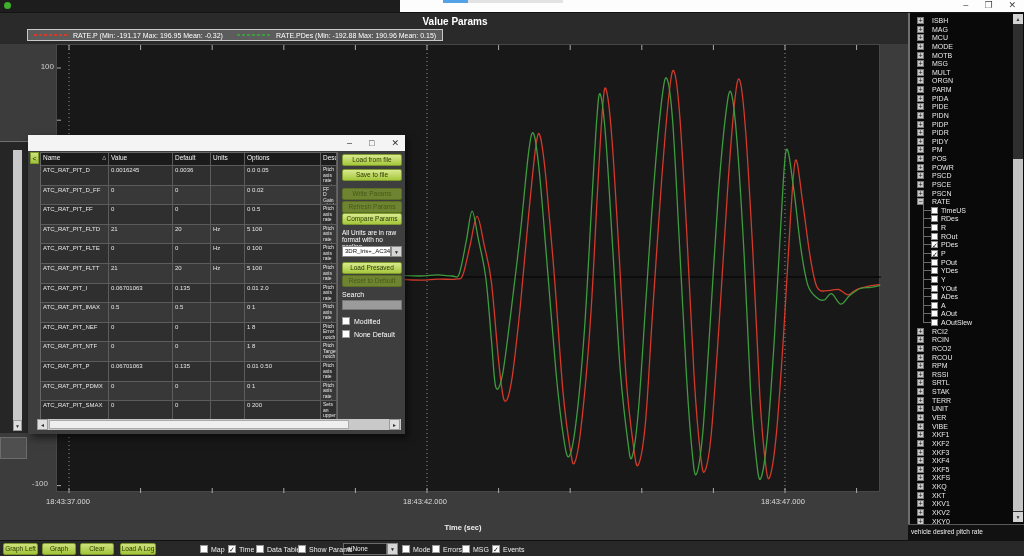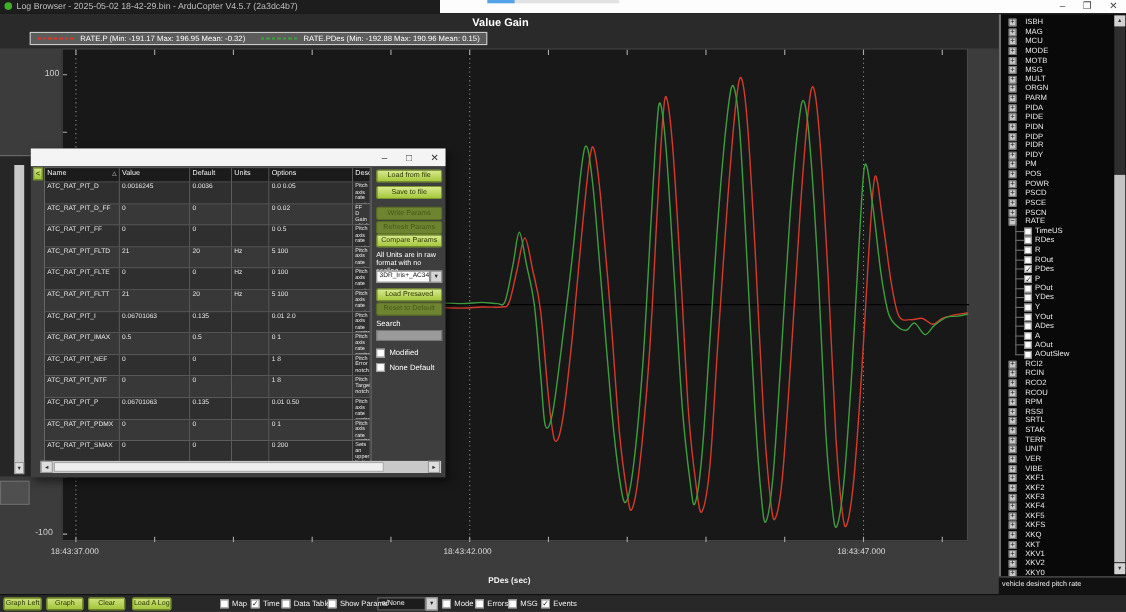--- a/index.html
+++ b/index.html
@@ -78,34 +78,34 @@
   .side-combo-btn{position:absolute;left:49px;width:11px;height:11px;background:#d5d5d5;border:1px solid #8a8a8a;color:#222;font-size:5px;line-height:10px;text-align:center;}
   .side-label{position:absolute;left:0;color:#fff;font-size:7px;}
   .side-input{position:absolute;left:0;width:60px;height:10px;background:#9b9b9b;border:1px solid #777;}
   .side-check{position:absolute;left:0;width:8px;height:8px;background:#fff;border:1px solid #999;}
   .side-check-label{position:absolute;left:12px;color:#fff;font-size:7px;line-height:9px;white-space:nowrap;}
 </style>
 </head>
 <body>
 
 <div class="abs titlebar">
-  <span class="app-icon"></span><span>Log Browser - 2025-05-02 18-42-29.bin - ArduCopter V4.5.7 (2a3dc4b7)</span>
+  <span class="app-icon"></span>
 </div>
 <div class="abs bg-window-strip"></div>
 <div class="abs bg-tab-blue"></div>
 <div class="abs bg-tab-gray"></div>
 <div class="bg-controls">
   <span>–</span>
   <span>❐</span>
   <span>✕</span>
 </div>
 <div class="abs menu-strip"></div>
 
 <div class="abs graph-band"></div>
-<div class="abs graph-title">Value Gain</div>
+<div class="abs graph-title">Value Params</div>
 <div class="abs legend" id="legend">
     <div class="legend-item">
       <div class="legend-line" style="background: repeating-linear-gradient(90deg, rgb(210, 58, 42) 0px, rgb(210, 58, 42) 3px, transparent 3px, transparent 5px);"></div>
       <span class="legend-text">RATE.P  (Min: -191.17 Max: 196.95 Mean: -0.32)</span>
     </div>
     <div class="legend-item">
       <div class="legend-line" style="background: repeating-linear-gradient(90deg, rgb(63, 155, 63) 0px, rgb(63, 155, 63) 3px, transparent 3px, transparent 5px);"></div>
       <span class="legend-text">RATE.PDes  (Min: -192.88 Max: 190.96 Mean: 0.15)</span>
     </div>
   </div>
@@ -151,21 +151,21 @@
       <line x1="0" y1="440.59999999999997" x2="4" y2="440.59999999999997" stroke="#aaa" stroke-width="1"></line>
       <path d="M337.8,234.1C342.0,234.3 355.7,235.1 362.8,235.1C370.0,235.1 374.8,234.3 380.7,234.1C386.7,233.9 394.5,234.8 398.6,234.1C402.8,233.4 403.4,235.5 405.8,229.9C408.2,224.3 410.6,210.4 413.0,200.7C415.3,190.9 417.7,171.4 420.1,171.4C422.5,171.4 424.9,189.7 427.3,200.7C429.7,211.6 432.1,218.1 434.4,237.2C436.8,256.4 439.5,295.9 441.6,315.6C443.7,335.2 445.2,351.8 447.3,355.3C449.5,358.7 451.9,351.8 454.5,336.4C457.1,321.1 460.2,291.2 463.1,263.3C465.9,235.5 469.0,196.3 471.7,169.3C474.3,142.3 476.9,114.5 478.8,101.4C480.7,88.4 481.5,85.8 483.1,91.0C484.8,96.2 486.5,109.3 488.9,132.8C491.2,156.3 494.6,196.3 497.4,232.0C500.3,267.7 503.4,318.2 506.0,346.9C508.7,375.6 511.3,392.5 513.2,404.3C515.1,416.2 515.7,421.4 517.5,417.9C519.3,414.4 521.3,406.6 523.9,383.5C526.6,360.3 530.5,318.2 533.2,279.0C536.0,239.8 538.4,184.1 540.4,148.4C542.4,112.8 544.0,82.3 545.4,64.9C546.9,47.5 547.4,39.6 549.0,44.0C550.6,48.3 552.6,64.0 554.7,91.0C556.9,118.0 559.5,165.8 561.9,205.9C564.3,245.9 566.7,299.0 569.0,331.2C571.4,363.4 574.2,384.3 576.2,399.1C578.2,413.9 579.2,423.5 581.2,420.0C583.2,416.5 586.0,403.5 588.4,378.2C590.8,353.0 592.8,309.5 595.5,268.6C598.3,227.6 602.1,169.3 604.8,132.8C607.6,96.2 610.0,67.0 612.0,49.2C614.0,31.5 615.2,22.8 617.0,26.2C618.8,29.7 620.6,42.8 622.7,70.1C624.9,97.4 627.5,146.7 629.9,190.2C632.3,233.7 634.8,294.7 637.1,331.2C639.3,367.8 641.7,393.7 643.5,409.6C645.3,425.4 646.0,429.8 647.8,426.3C649.6,422.8 651.9,413.2 654.3,388.7C656.6,364.1 659.4,319.9 662.1,279.0C664.9,238.1 668.1,180.6 670.7,143.2C673.3,105.8 675.9,72.4 677.9,54.4C679.9,36.5 681.1,30.4 682.9,35.6C684.7,40.9 686.5,57.4 688.6,85.8C690.8,114.1 693.4,161.5 695.8,205.9C698.2,250.3 700.8,316.4 702.9,352.1C705.1,387.8 707.0,406.8 708.7,420.0C710.3,433.2 711.2,436.7 713.0,431.5C714.8,426.3 717.1,412.4 719.4,388.7C721.7,365.0 724.2,326.0 726.6,289.4C729.0,252.9 731.7,198.4 733.7,169.3C735.8,140.3 736.7,116.8 738.7,115.0C740.8,113.3 743.5,142.9 745.9,158.9C748.3,174.9 750.7,197.2 753.1,211.1C755.4,225.0 757.2,236.7 760.2,242.4C763.2,248.2 767.4,245.2 771.0,245.6C774.5,245.9 778.4,243.8 781.7,244.5C785.0,245.2 788.0,249.8 791.0,249.8C794.0,249.8 796.4,245.9 799.6,244.5C802.8,243.1 806.4,242.3 810.3,241.4C814.3,240.5 821.1,239.7 823.2,239.3" fill="none" stroke="#d23a2a" stroke-width="1.3"></path>
       <path d="M337.8,229.9C342.0,230.1 355.7,231.0 362.8,231.0C370.0,231.0 375.4,229.9 380.7,229.9C386.1,229.9 391.5,231.1 395.1,231.0C398.6,230.8 399.8,234.8 402.2,228.9C404.6,222.9 407.2,205.9 409.4,195.4C411.5,185.0 413.1,166.2 415.1,166.2C417.1,166.2 419.3,184.5 421.6,195.4C423.8,206.4 426.6,215.5 428.7,232.0C430.9,248.5 432.8,276.4 434.4,294.7C436.1,312.9 436.9,335.6 438.7,341.7C440.5,347.8 442.8,342.5 445.2,331.2C447.6,319.9 450.1,297.3 453.1,273.8C456.0,250.3 460.0,218.1 463.1,190.2C466.2,162.4 469.4,123.5 471.7,106.7C473.9,89.8 474.9,85.4 476.7,88.9C478.5,92.4 480.1,105.4 482.4,127.5C484.7,149.7 487.5,188.5 490.3,221.6C493.0,254.6 496.3,298.2 498.9,326.0C501.5,353.9 503.9,374.4 506.0,388.7C508.2,402.9 509.6,413.4 511.8,411.7C513.9,409.9 516.3,399.5 518.9,378.2C521.6,357.0 524.9,320.8 527.5,284.2C530.1,247.7 532.7,193.7 534.7,158.9C536.7,124.1 538.3,93.6 539.7,75.3C541.1,57.0 541.7,45.7 543.3,49.2C544.8,52.7 546.9,69.2 549.0,96.2C551.1,123.2 553.8,172.8 556.2,211.1C558.5,249.4 560.9,295.5 563.3,326.0C565.7,356.5 568.6,379.4 570.5,393.9C572.4,408.3 573.0,417.1 574.8,412.7C576.6,408.3 579.0,392.7 581.2,367.8C583.5,342.9 585.8,301.6 588.4,263.3C591.0,225.0 594.2,172.8 597.0,138.0C599.7,103.2 602.7,71.8 604.8,54.4C607.0,37.0 608.1,30.1 609.9,33.5C611.6,37.0 613.6,49.2 615.6,75.3C617.6,101.4 619.8,148.4 622.0,190.2C624.3,232.0 627.0,290.3 629.2,326.0C631.3,361.7 633.2,387.1 634.9,404.3C636.6,421.6 637.4,432.0 639.2,429.4C641.0,426.8 643.4,412.9 645.7,388.7C647.9,364.5 650.2,324.3 652.8,284.2C655.4,244.2 658.7,185.0 661.4,148.4C664.2,111.9 667.1,81.6 669.3,64.9C671.4,48.2 672.5,42.9 674.3,48.2C676.1,53.4 677.9,69.1 680.0,96.2C682.2,123.4 684.9,169.3 687.2,211.1C689.5,252.9 691.6,312.9 693.6,346.9C695.7,380.8 697.7,400.3 699.4,414.8C701.0,429.2 701.9,437.1 703.7,433.6C705.4,430.1 707.8,417.1 710.1,393.9C712.4,370.7 714.9,332.1 717.3,294.7C719.6,257.2 722.4,201.0 724.4,169.3C726.4,137.6 727.4,108.9 729.4,104.6C731.5,100.2 734.2,126.9 736.6,143.2C739.0,159.6 741.4,186.6 743.8,202.8C746.1,218.9 748.2,232.0 750.9,240.4C753.7,248.7 757.5,250.5 760.2,252.9C763.0,255.3 765.0,255.7 767.4,255.0C769.8,254.3 771.8,248.0 774.5,248.7C777.3,249.4 780.9,258.8 783.8,259.2C786.8,259.5 789.2,253.4 792.4,250.8C795.7,248.2 799.6,244.9 803.2,243.5C806.8,242.1 810.6,243.0 813.9,242.4C817.3,241.9 821.7,240.7 823.2,240.4" fill="none" stroke="#3f9b3f" stroke-width="1.3"></path>
     </svg>
 </div>
 <div class="abs ylab" style="left:26px;top:62px" id="ylab0">100</div>
 <div class="abs ylab" style="left:20px;top:479px" id="ylab1">-100</div>
 <div class="abs xlab" style="left:33px;top:497px" id="xlab0">18:43:37.000</div>
 <div class="abs xlab" style="left:390px;top:497px" id="xlab1">18:43:42.000</div>
 <div class="abs xlab" style="left:748px;top:497px" id="xlab2">18:43:47.000</div>
-<div class="abs time-label">PDes (sec)</div>
+<div class="abs time-label">Time (sec)</div>
 
 <div class="abs tree-panel" id="tree-panel">
   <div class="tree-scroll">
     <div class="ts-box" style="top:0">▲</div>
     <div class="ts-thumb" style="top:145px;height:352px"></div>
     <div class="ts-box" style="top:498px">▼</div>
   </div>
 <div class="tree-row" style="top: 3px;">
       <span class="expander">+</span>
       <span class="tree-label">ISBH</span>

